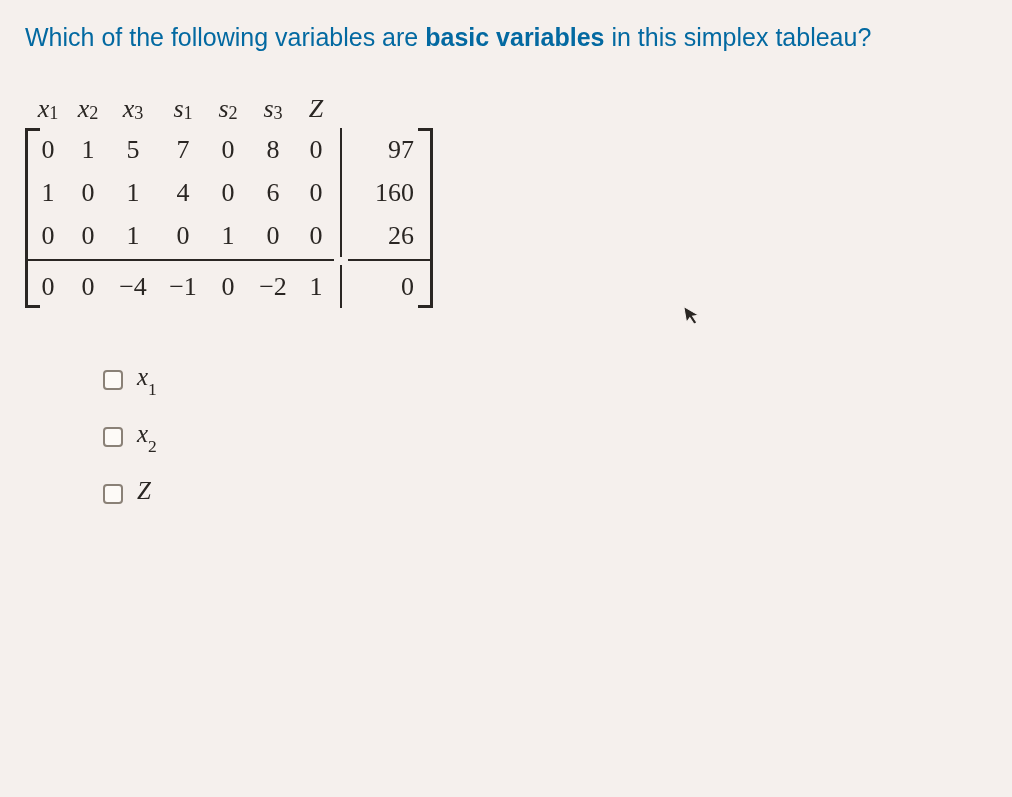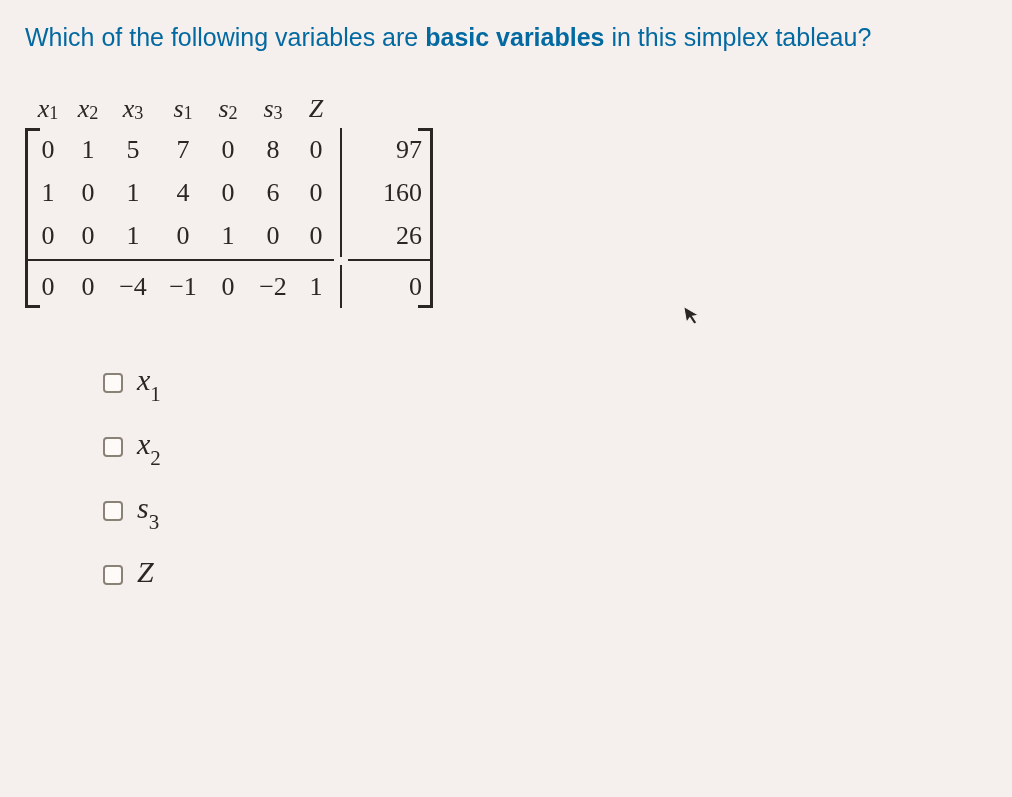--- a/index.html
+++ b/index.html
@@ -42,21 +42,21 @@
     }
     .cell {
       display: inline-flex;
       align-items: center;
       justify-content: center;
       text-align: center;
     }
     .c-narrow { width: 40px; }
     .c-med { width: 50px; }
     .c-wide { width: 36px; }
-    .rhs { width: 82px; text-align: center; padding-right: 8px; justify-content: flex-end;}
+    .rhs { width: 82px; text-align: center; padding-right: 16px; justify-content: flex-end;}
     
     .var {
       font-style: italic;
     }
     .sub {
       font-size: 0.7em;
       vertical-align: sub;
       position: relative;
       top: 4px;
     }
@@ -101,21 +101,21 @@
       align-items: center;
     }
     .option-list {
       margin-left: 78px;
     }
     .option {
       display: flex;
       align-items: center;
       margin-bottom: 24px;
       font-family: "Cambria Math", "STIX", "Times New Roman", serif;
-      font-size: 30px;
+      font-size: 25px;
     }
     .checkbox {
       width: 20px;
       height: 20px;
       border: 2px solid #8a8177;
       border-radius: 4px;
       margin-right: 14px;
       background: #fdfaf7;
       display: inline-block;
     }
@@ -236,24 +236,20 @@
   <div class="option">
     <span class="checkbox"></span>
     <span><span class="var">x</span><span class="sub">1</span></span>
   </div>
   <div class="option">
     <span class="checkbox"></span>
     <span><span class="var">x</span><span class="sub">2</span></span>
   </div>
   <div class="option">
     <span class="checkbox"></span>
-    <span><span class="var">s</span><span class="sub">3</span></span>
-  </div>
-  <div class="option">
-    <span class="checkbox"></span>
     <span><span class="var">Z</span><span class="sub"></span></span>
   </div>
 </div>
 
 <div class="cursor">
   <svg width="18" height="24" viewBox="0 0 18 24">
     <path d="M1 1 L1 17 L5 13 L8 20 L11 19 L8 12 L14 12 Z" fill="#2a2623" stroke="#f5f0ed" stroke-width="1"></path>
   </svg>
 </div>
 

